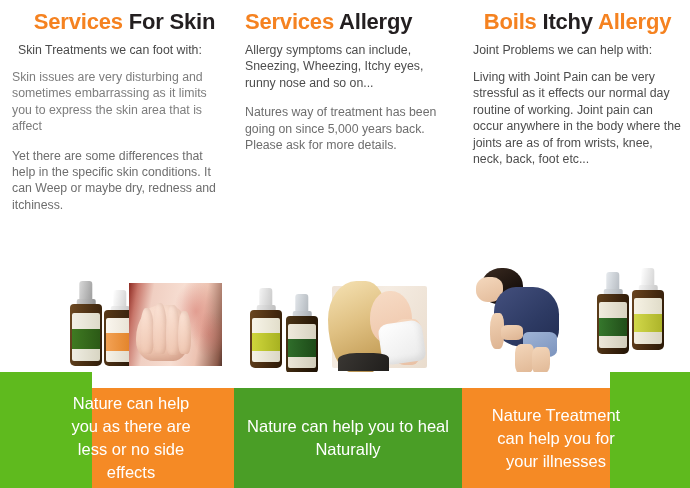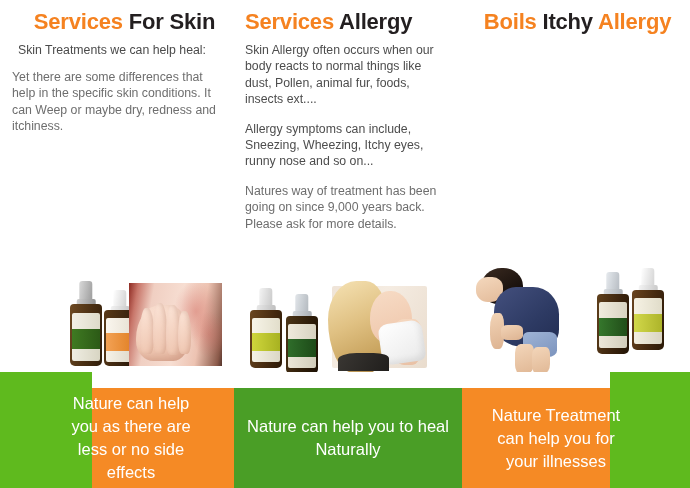--- a/index.html
+++ b/index.html
@@ -257,33 +257,35 @@
 </style>
 </head>
 <body>
 
 <div id="poster">
 
   <div class="columns">
 
     <div class="col col-1">
       <div class="heading"><span class="kw-orange">Services</span><span class="kw-dark"> For Skin</span></div>
-      <div class="subhead">Skin Treatments we can help heal:</div>
+      <div class="subhead">Skin Treatments we can foot with:</div>
+      <div class="para faded">Skin issues are very disturbing and sometimes embarrassing as it limits you to express the skin area that is affect</div>
       <div class="para faded2">Yet there are some differences that help in the specific skin conditions. It can Weep or maybe dry, redness and itchiness.</div>
     </div>
 
     <div class="col col-2">
       <div class="heading"><span class="kw-orange">Services</span><span class="kw-dark"> Allergy</span></div>
-      <div class="para">Skin Allergy often occurs when our body reacts to normal things like dust, Pollen, animal fur, foods, insects ext....</div>
       <div class="para">Allergy symptoms can include, Sneezing, Wheezing, Itchy eyes, runny nose and so on...</div>
-      <div class="para faded2">Natures way of treatment has been going on since 9,000 years back. Please ask for more details.</div>
+      <div class="para faded2">Natures way of treatment has been going on since 5,000 years back. Please ask for more details.</div>
     </div>
 
     <div class="col col-3">
       <div class="heading"><span class="kw-orange">Boils</span><span class="kw-dark"> Itchy</span><span class="kw-orange"> Allergy</span></div>
+      <div class="subhead">Joint Problems we can help with:</div>
+      <div class="para">Living with Joint Pain can be very stressful as it effects our normal day routine of working. Joint pain can occur anywhere in the body where the joints are as of from wrists, knee, neck, back, foot etc...</div>
     </div>
   </div>
 
   <div class="photos">
 
     <div class="bottle" style="left:70px; top:281px; width:32px; height:85px;">
       <div class="cap" style="top:0; height:20px; background:linear-gradient(100deg,#d9d9d9,#9d9d9d);"></div>
       <div class="neck" style="top:18px; height:9px; background:linear-gradient(100deg,#cfcfcf,#8f8f8f);"></div>
       <div class="body" style="height:62px; background:linear-gradient(100deg,#6e4a23,#4a2f13 55%,#2f1d0a);"></div>
       <div class="label" style="top:32px; height:48px;">

